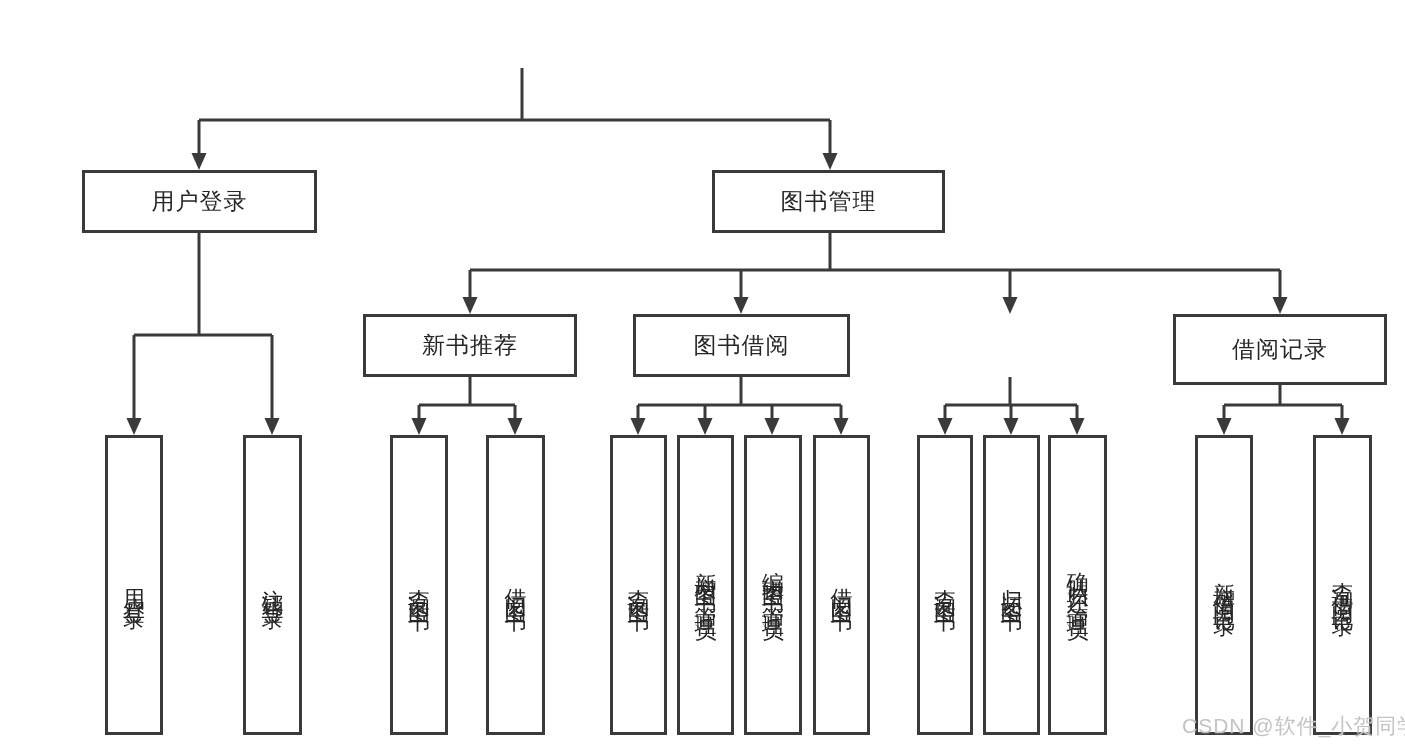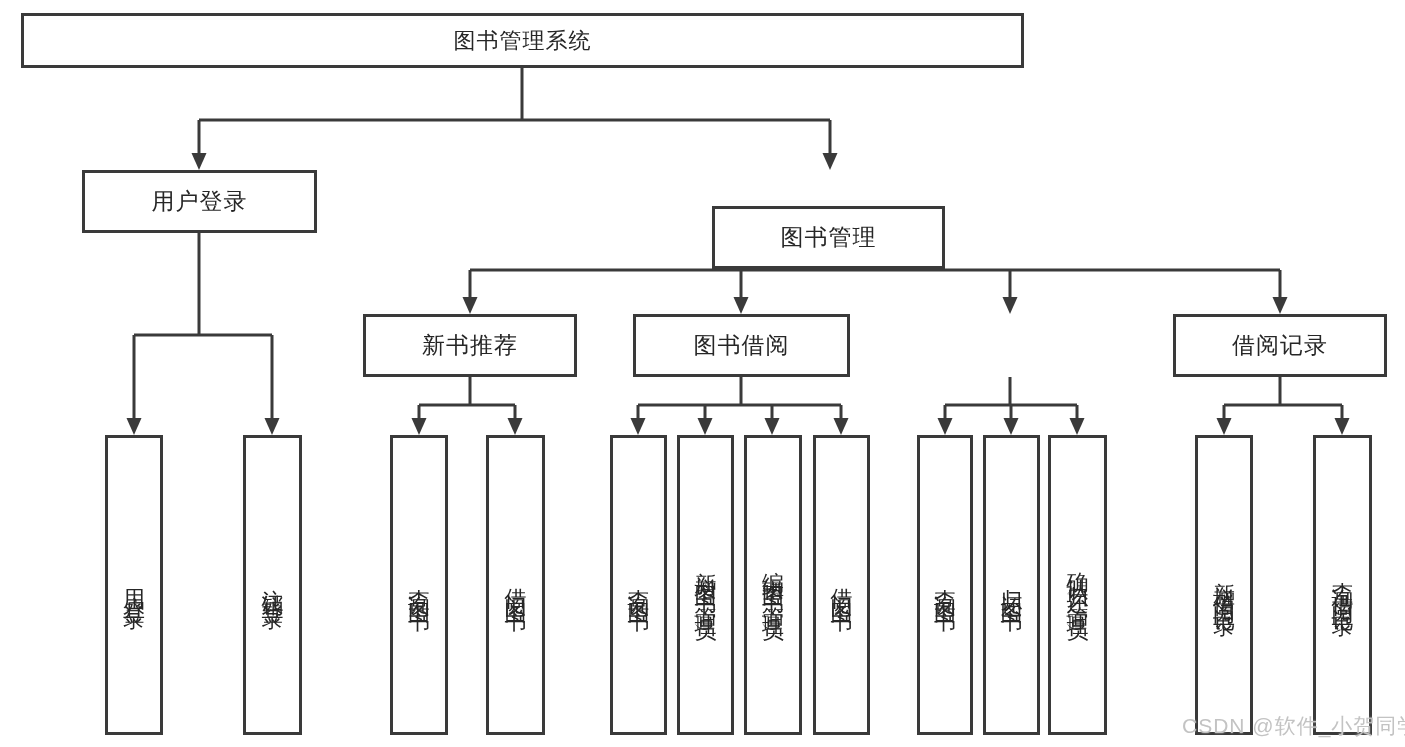--- a/index.html
+++ b/index.html
@@ -102,38 +102,35 @@
     <path d="M1010 377 V406.5 M945 405 H1077 M945 405 V423 M1011 405 V423 M1077 405 V423"></path>
     <polygon points="937.5,418 952.5,418 945,435"></polygon>
     <polygon points="1003.5,418 1018.5,418 1011,435"></polygon>
     <polygon points="1069.5,418 1084.5,418 1077,435"></polygon>
 
     <path d="M1280 377 V406.5 M1224 405 H1342 M1224 405 V423 M1342 405 V423"></path>
     <polygon points="1216.5,418 1231.5,418 1224,435"></polygon>
     <polygon points="1334.5,418 1349.5,418 1342,435"></polygon>
   </svg>
 
-  <div class="node node-h node-root" style="left:21px; top:13px; width:1003px; height:55px;">
-    <span>图书管理系统</span>
-  </div>
 
   <div class="node node-h" style="left:82px; top:170px; width:235px; height:63px;">
     <span>用户登录</span>
   </div>
-  <div class="node node-h" style="left:712px; top:170px; width:233px; height:63px;margin-top:36px;">
+  <div class="node node-h" style="left:712px; top:170px; width:233px; height:63px;">
     <span>图书管理</span>
   </div>
 
   <div class="node node-h" style="left:363px; top:314px; width:214px; height:63px;">
     <span>新书推荐</span>
   </div>
   <div class="node node-h" style="left:633px; top:314px; width:217px; height:63px;">
     <span>图书借阅</span>
   </div>
-  <div class="node node-h" style="left:1173px; top:314px; width:214px; height:63px;">
+  <div class="node node-h" style="left:1173px; top:314px; width:214px; height:71px;">
     <span>借阅记录</span>
   </div>
 
   <div class="node node-v" style="left:105px; top:435px; width:58px; height:300px;">
     <span>用户登录</span>
   </div>
   <div class="node node-v" style="left:243px; top:435px; width:59px; height:300px;">
     <span>注销登录</span>
   </div>
 

